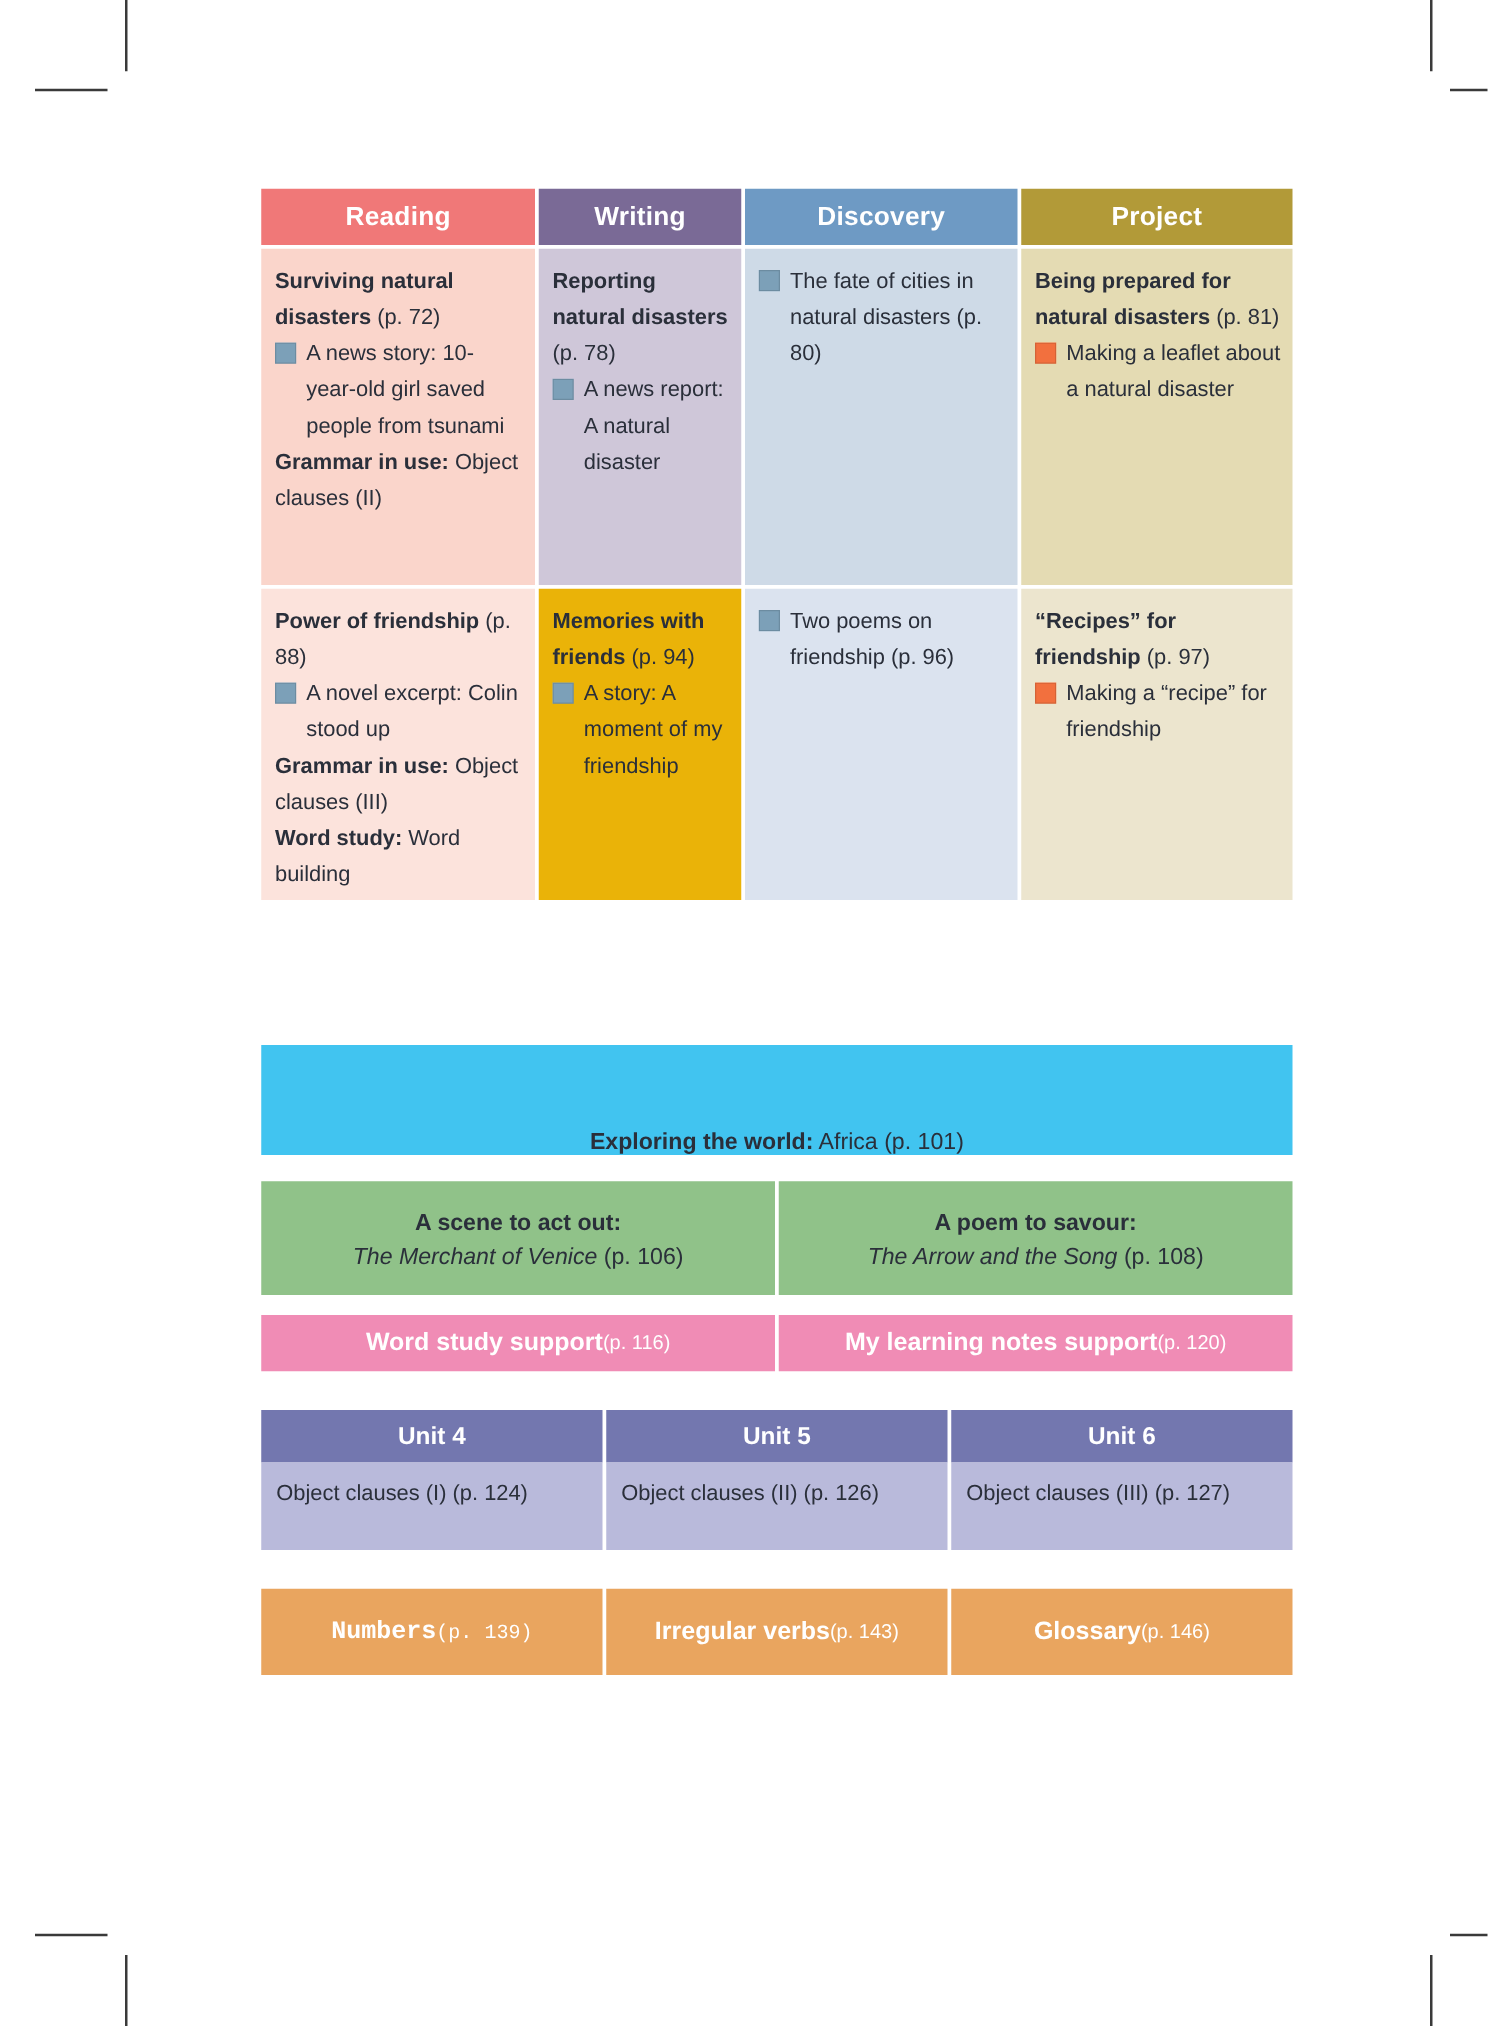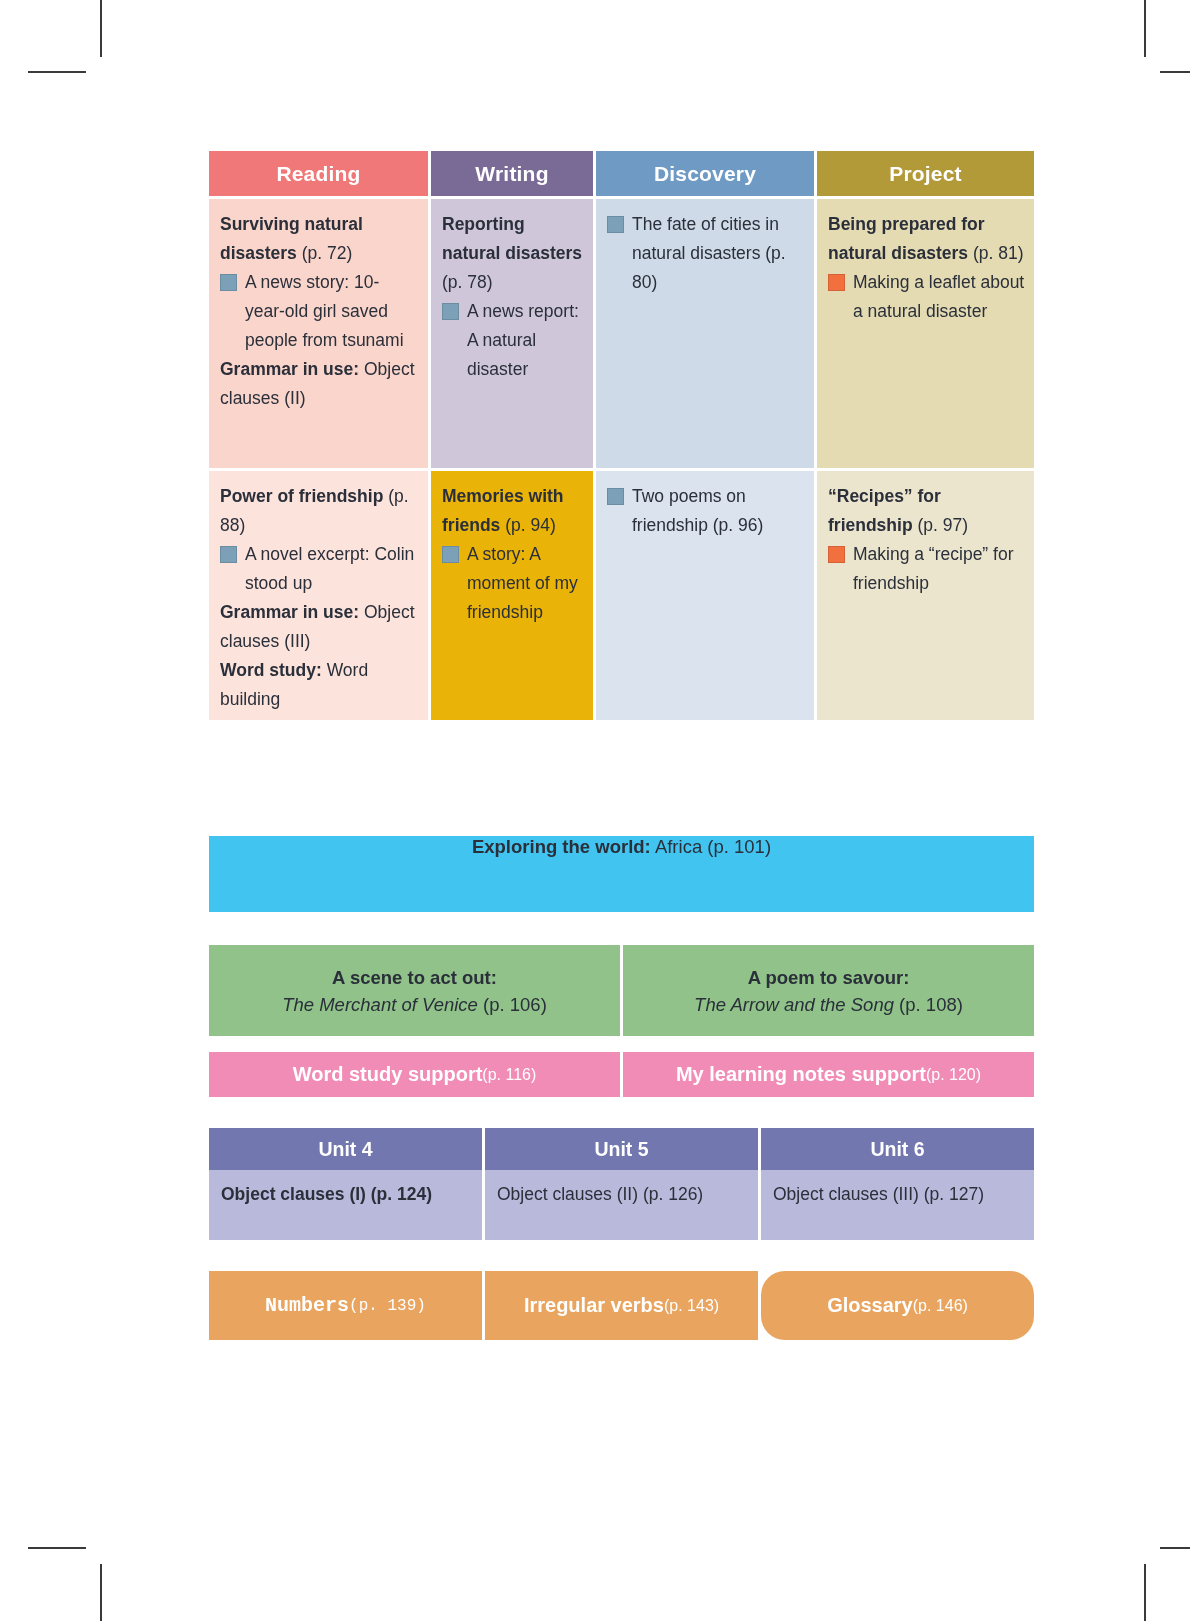--- a/index.html
+++ b/index.html
@@ -34,22 +34,22 @@
   .para{margin:0;}
   .bullet{position:relative;padding-left:25px;}
   .bullet .sq{
     position:absolute;left:0;top:6px;width:17px;height:17px;
     box-shadow:inset 0 0 0 1px rgba(0,0,0,.12);
   }
 
   
   .bar{position:absolute;left:181px;width:825px;}
   .explore-bar{
-    top:836px;height:76px;
-    display:flex;align-items:flex-start;justify-content:center;
+    top:836px;height:88px;
+    display:flex;align-items:flex-end;justify-content:center;
     font-size:18.5px;
   }
 
   .drama-bar{
     top:945px;height:91px;
     display:grid;grid-template-columns:1fr 1fr;gap:3px;
   }
   .drama-seg{
     display:flex;flex-direction:column;align-items:center;justify-content:center;
     font-size:18.5px;line-height:27px;
@@ -169,33 +169,33 @@
       <div class="support-seg" style="background: rgb(240, 140, 181);">
         <span style="font-weight: 700;">My learning notes support</span>
         <span class="small"> (p. 120)</span>
       </div>
     </div>
 
   <div class="bar units-table">
       <div class="unit-th" style="background: rgb(115, 119, 175);">Unit 4</div>
       <div class="unit-th" style="background: rgb(115, 119, 175);">Unit 5</div>
       <div class="unit-th" style="background: rgb(115, 119, 175);">Unit 6</div>
-      <div class="unit-td" style="background: rgb(185, 186, 219); font-weight: bold;">Object clauses (I) (p. 124)</div>
+      <div class="unit-td" style="background: rgb(185, 186, 219);">Object clauses (I) (p. 124)</div>
       <div class="unit-td" style="background: rgb(185, 186, 219);">Object clauses (II) (p. 126)</div>
       <div class="unit-td" style="background: rgb(185, 186, 219);">Object clauses (III) (p. 127)</div>
     </div>
 
   <div class="bar appendix-bar">
       <div class="appx-seg" style="background: rgb(233, 165, 95); font-family: Liberation Mono, monospace;">
         <span style="font-weight: 700;">Numbers</span>
         <span class="small"> (p. 139)</span>
       </div>
       <div class="appx-seg" style="background: rgb(233, 165, 95);">
         <span style="font-weight: 700;">Irregular verbs</span>
         <span class="small"> (p. 143)</span>
       </div>
-      <div class="appx-seg" style="background: rgb(233, 165, 95); border-radius: 24px;">
+      <div class="appx-seg" style="background: rgb(233, 165, 95);">
         <span style="font-weight: 700;">Glossary</span>
         <span class="small"> (p. 146)</span>
       </div>
     </div>
 
 </div>
 
 </body></html>

